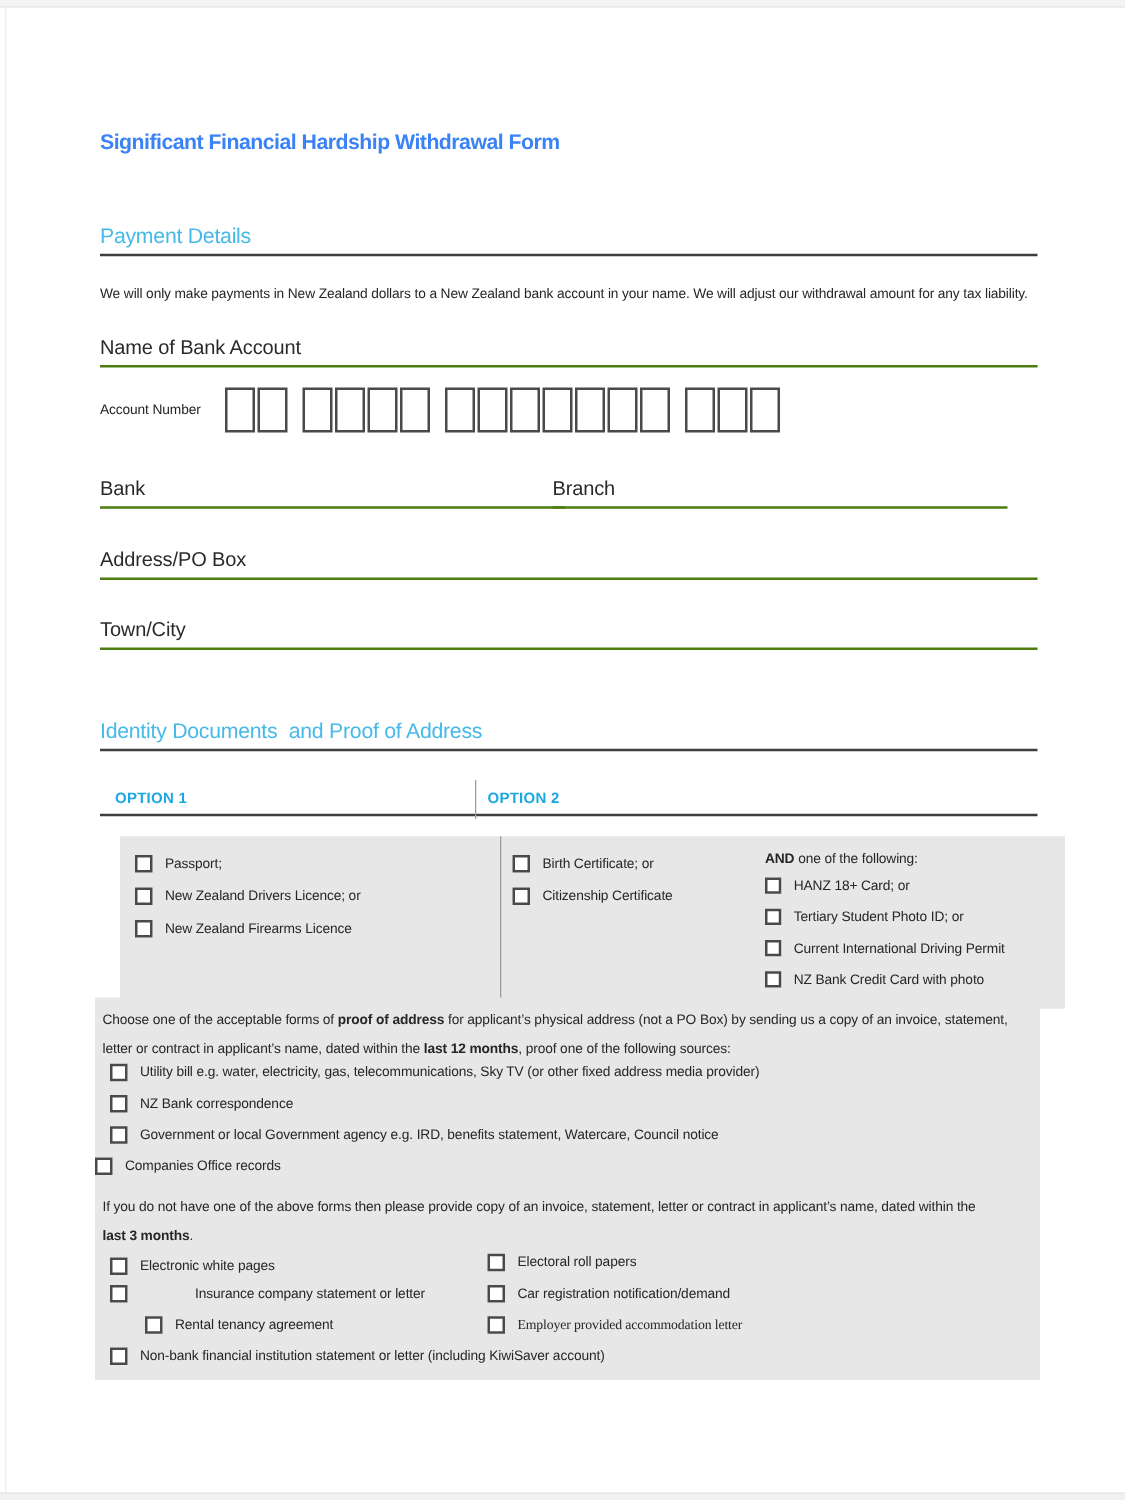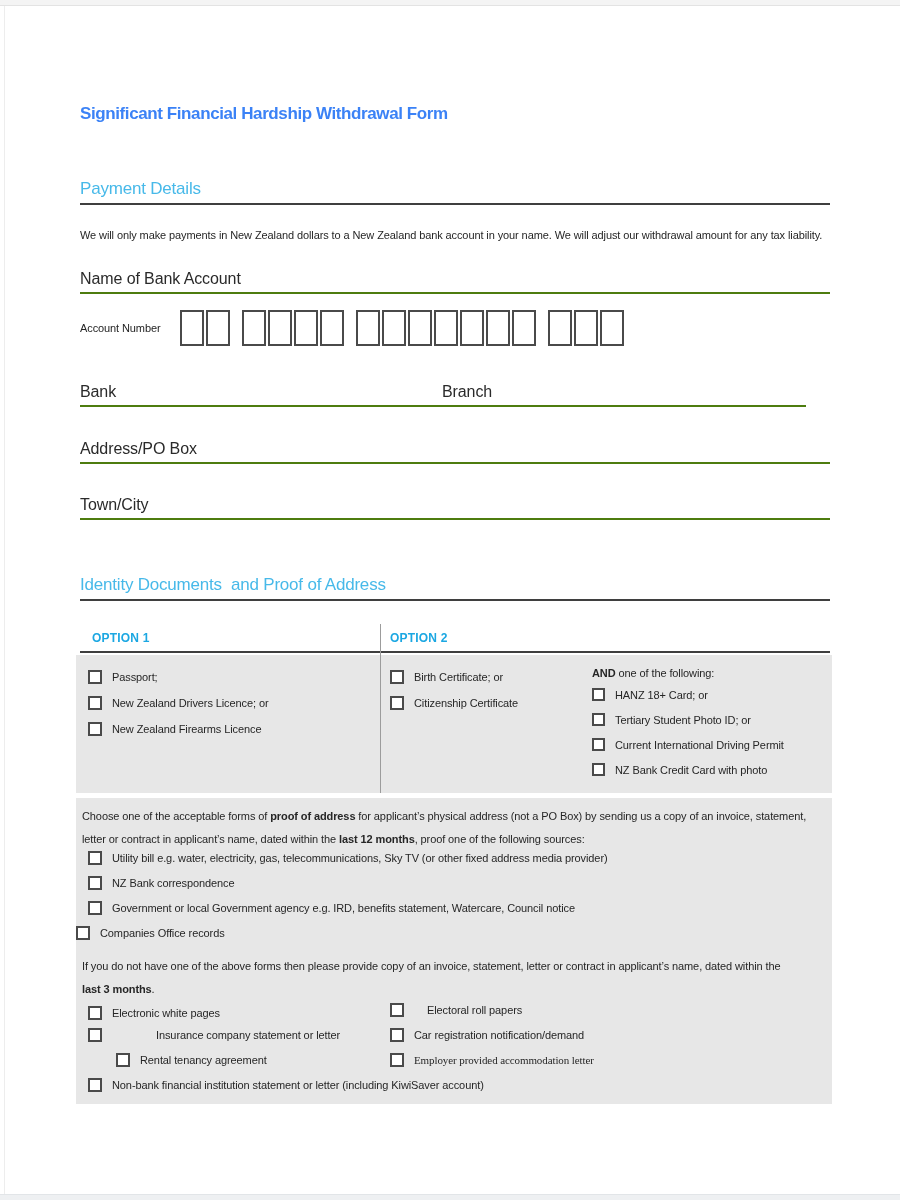--- a/index.html
+++ b/index.html
@@ -34,41 +34,41 @@
   .acct-group { display:flex; gap:2px; }
   .acct-box { width:24px; height:36px; background:#fff; border:2px solid #4a4a4a; }
 
   .opt-header { position:absolute; left:80px; top:624px; width:750px; height:29px; border-bottom:2px solid #3f3f3f; }
   .opt-label { position:absolute; top:7px; font-size:12px; font-weight:bold; color:#1BA7E2; letter-spacing:0.2px; }
   .opt1-label { left:0;margin-left:12px; }
   .opt2-label { left:310px; }
   .vdiv-header { position:absolute; left:380px; top:624px; width:1px; height:31px; background:#9c9c9c; }
 
   .panel { position:absolute; left:76px; width:756px; background:#e7e7e7; }
-  .panel1 { top:655px; height:138px; }
+  .panel1 { top:669px; height:138px;margin-left:20px; }
   .panel2 { top:798px; height:306px; }
   .panel1 .vdiv { position:absolute; left:304px; top:0; width:1px; height:138px; background:#9c9c9c; }
 
   .cb-row { position:absolute; display:flex; align-items:center; font-size:11px; color:#262626; }
   .cb { width:14px; height:14px; background:#fff; border:2px solid #4a4a4a; flex:none; margin-right:10px; }
   .cb-sm { width:13px; height:13px; }
 
   
   .o1-0 { left:12px; top:15px; }  .o1-1 { left:12px; top:41px; }  .o1-2 { left:12px; top:67px; }
   .o2-0 { left:314px; top:15px; } .o2-1 { left:314px; top:41px; }
   .and-line { position:absolute; left:516px; top:12px; font-size:11px; color:#262626; }
   .and-line b { font-weight:bold; }
   .a-0 { left:516px; top:33px;text-align:right; } .a-1 { left:516px; top:58px; } .a-2 { left:516px; top:83px; } .a-3 { left:516px; top:108px; }
 
   
   .p2-para1 { position:absolute; left:6px; top:7px; width:742px; line-height:23px; }
   .pr-0 { left:12px; top:53px; } .pr-1 { left:12px; top:78px; } .pr-2 { left:12px; top:103px; } .pr-3 { left:0; top:128px; }
   .p2-para2 { position:absolute; left:6px; top:157px; width:700px; line-height:23px; }
   .l3-0 { left:12px; top:208px; } .l3-1 { left:12px; top:230px;gap:44px; } .l3-2 { left:12px; top:255px;padding-left:28px; } .l3-3 { left:12px; top:280px; }
-  .r3-0 { left:314px; top:205px;gap:13px; } .r3-1 { left:314px; top:230px; } .r3-2 { left:314px; top:255px;font-family:Liberation Serif, serif; }
+  .r3-0 { left:314px; top:205px; } .r3-1 { left:314px; top:230px; } .r3-2 { left:314px; top:255px;font-family:Liberation Serif, serif; }
   .bold { font-weight:bold; }
 </style>
 </head>
 <body>
 
 <div id="page">
   <div class="chrome-top"></div>
   <div class="chrome-left"></div>
 
   <h1 class="doc-title">Significant Financial Hardship Withdrawal Form</h1>

